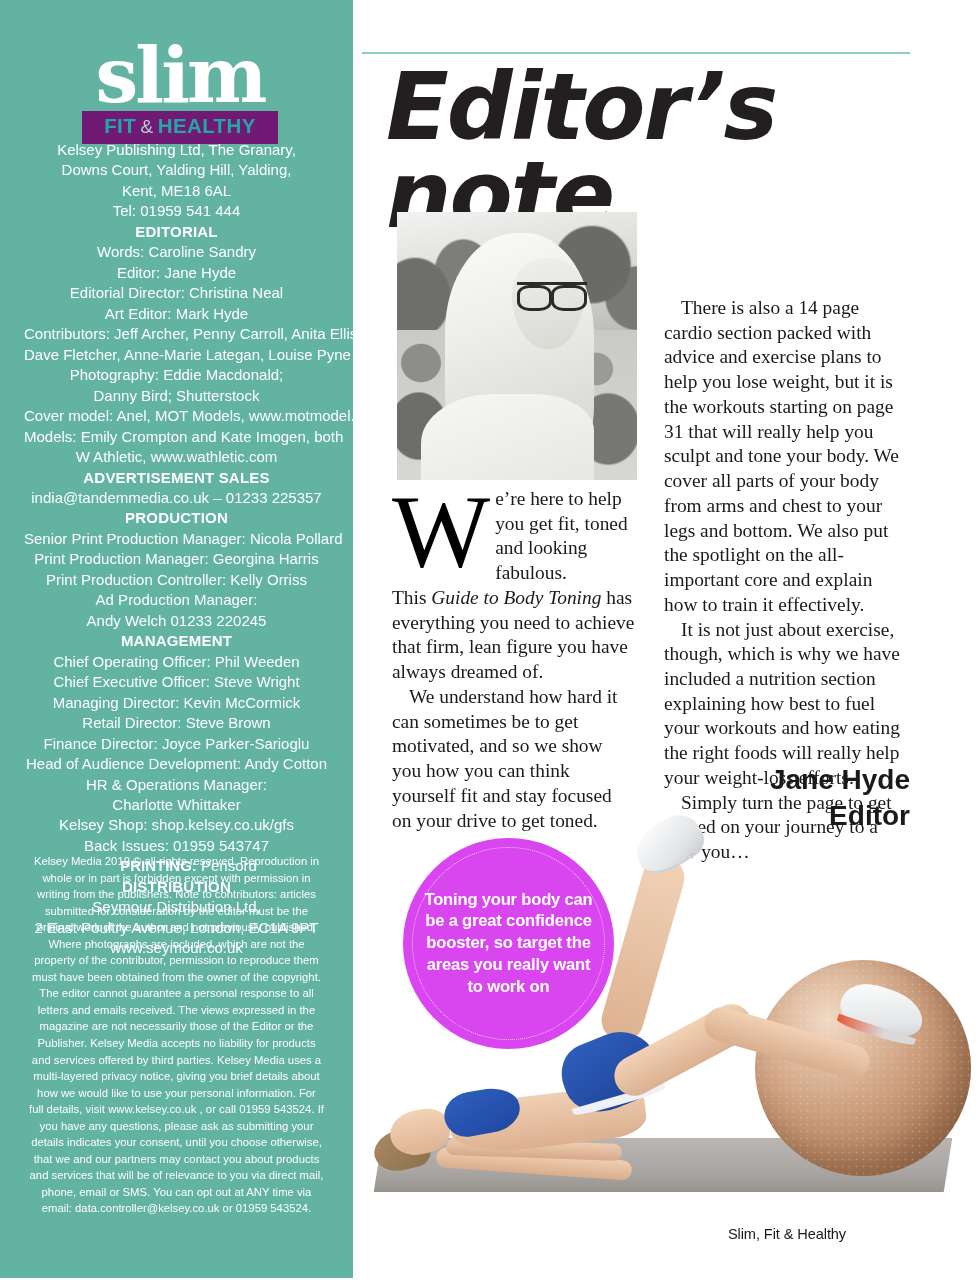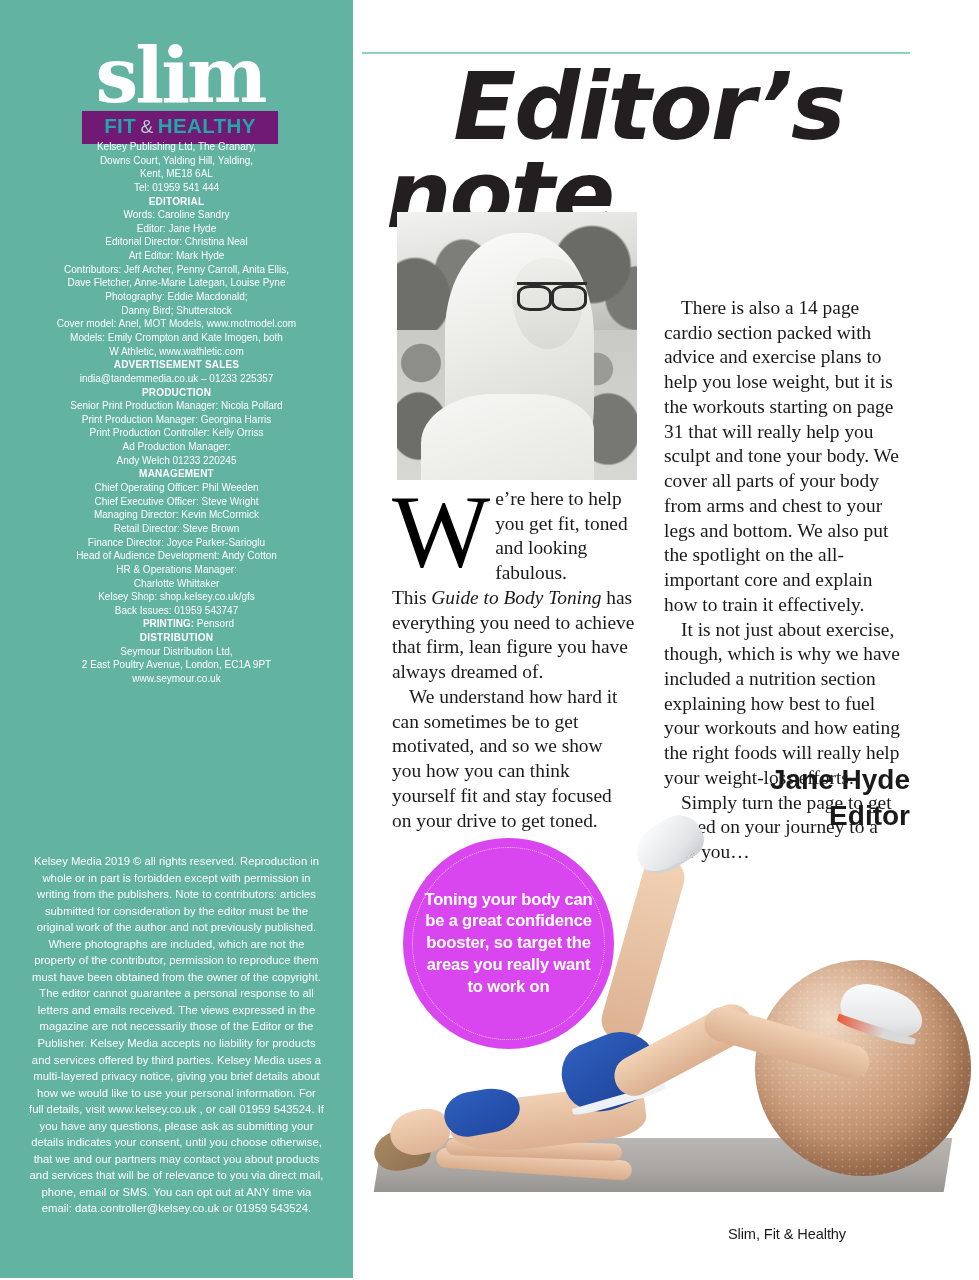--- a/index.html
+++ b/index.html
@@ -58,21 +58,21 @@
     font-size: 19px;
   }
 
   
   #masthead {
     position: absolute;
     left: 24px; top: 140px;
     width: 305px;
     text-align: center;
     color: #ffffff;
-    font-size: 10px;
+    font-size: 15px;
     line-height: 1.365;
   }
   #masthead .hd {
     font-weight: bold;
     letter-spacing: 0.2px;
   }
   #masthead .inline-hd { font-weight: bold; margin-left: 24px; }
   #masthead div { white-space: nowrap; }
 
   
@@ -100,21 +100,21 @@
     left: 386px; top: 64px;
     width: 525px;
     font-family: "DejaVu Sans", sans-serif;
     font-weight: bold;
     font-style: italic;
     font-size: 92px;
     line-height: 0.96;
     color: #231f20;
     letter-spacing: -2px;
   }
-  #headline .l1 { display: block; text-align: center; }
+  #headline .l1 { display: block; text-align: left; }
   #headline .l2 { display: block; text-align: left; padding-right: 6px; }
 
   
   #portrait {
     position: absolute;
     left: 397px; top: 212px;
     width: 240px;
     height: 268px;
     overflow: hidden;
     background: #d8d8d6;

